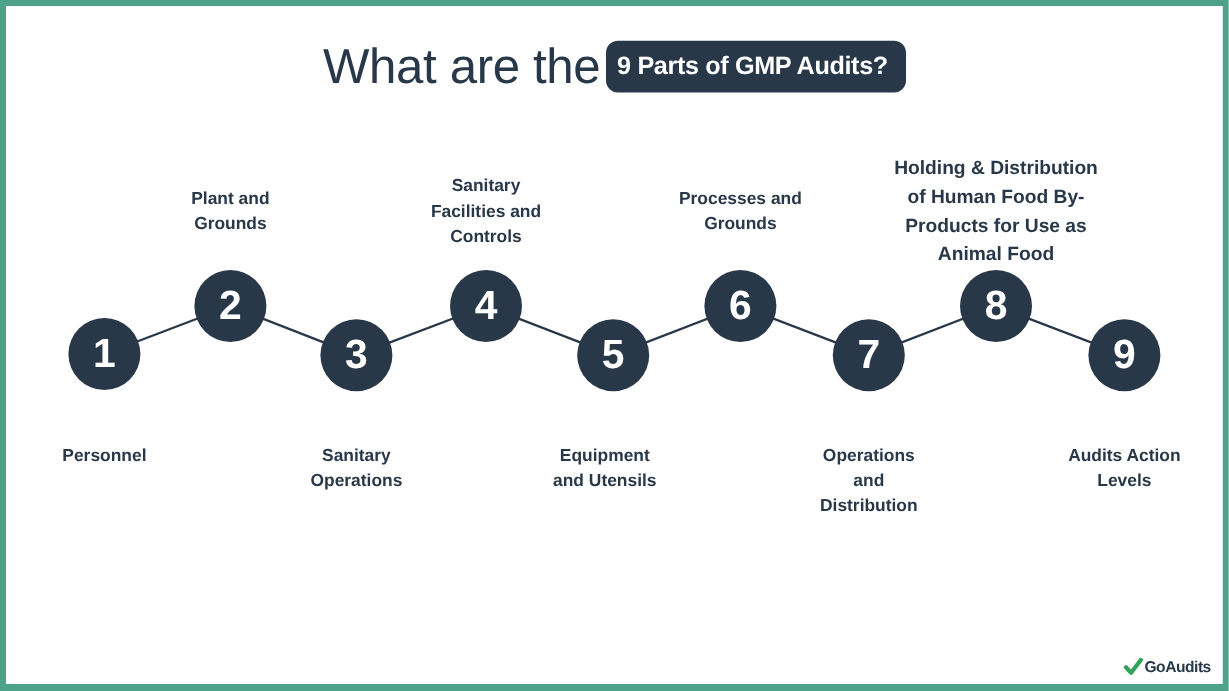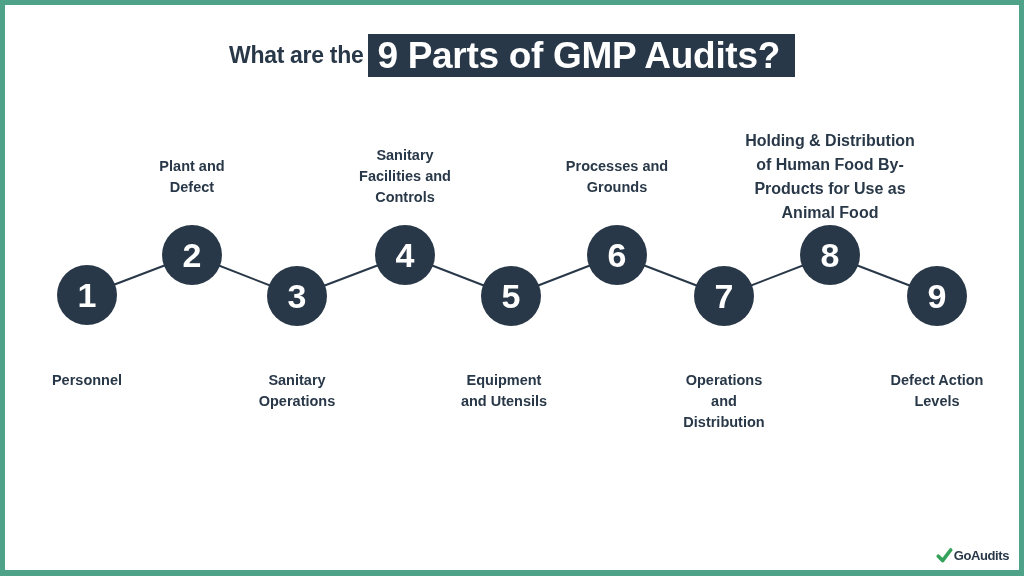--- a/index.html
+++ b/index.html
@@ -29,32 +29,33 @@
   }
   
   .title-row{
     position:absolute;top:34px;left:0;right:0;
     height:43px;
     display:flex;justify-content:center;align-items:stretch;
     z-index:3;
   }
   .title-prefix{
     color:var(--navy);
-    font-weight:bold;font-size:23px;
+    font-weight:normal;font-size:41px;
     display:flex;align-items:center;
     padding-right:5px;
     letter-spacing:-0.3px;
   }
   .title-highlight{
     background:var(--navy);
     color:#fff;
-    font-weight:bold;font-size:37px;
+    font-weight:bold;font-size:21px;
     display:flex;align-items:center;
     padding:0 15px 0 9px;
     letter-spacing:-0.3px;
+    border-radius:10px;
   }
   
   .connector-svg{
     position:absolute;left:0;top:0;
     z-index:1;
   }
   .step-circle{
     position:absolute;
     width:60px;height:60px;
     border-radius:50%;
@@ -126,21 +127,21 @@
       <div class="step-circle" style="left: 57px; top: 265px;">
         <span>1</span>
       </div>
       <div class="step-label label-bottom" style="left: 87px; top: 370px;">Personnel</div>
     </div>
       <div>
       <div class="step-circle" style="left: 162px; top: 225px;">
         <span>2</span>
       </div>
       <div class="step-label label-top" style="left: 192px; top: 177px;">Plant and
-Defect</div>
+Grounds</div>
     </div>
       <div>
       <div class="step-circle" style="left: 267px; top: 266px;">
         <span>3</span>
       </div>
       <div class="step-label label-bottom" style="left: 297px; top: 370px;">Sanitary
 Operations</div>
     </div>
       <div>
       <div class="step-circle" style="left: 375px; top: 225px;">
@@ -178,21 +179,21 @@
       </div>
       <div class="step-label label-top label-small" style="left: 830px; top: 177px;">Holding &amp; Distribution
 of Human Food By-
 Products for Use as
 Animal Food</div>
     </div>
       <div>
       <div class="step-circle" style="left: 907px; top: 266px;">
         <span>9</span>
       </div>
-      <div class="step-label label-bottom" style="left: 937px; top: 370px;">Defect Action
+      <div class="step-label label-bottom" style="left: 937px; top: 370px;">Audits Action
 Levels</div>
     </div>
     </div>
 
   <div class="logo">
     <span class="logo-check">
       <svg width="17" height="17" viewBox="0 0 16 16">
         <path d="M2.2 8.6 L6.2 12.8 L13.8 2.8" fill="none" stroke="currentColor" stroke-width="3.4" stroke-linecap="round" stroke-linejoin="round"></path>
       </svg>
     </span>

